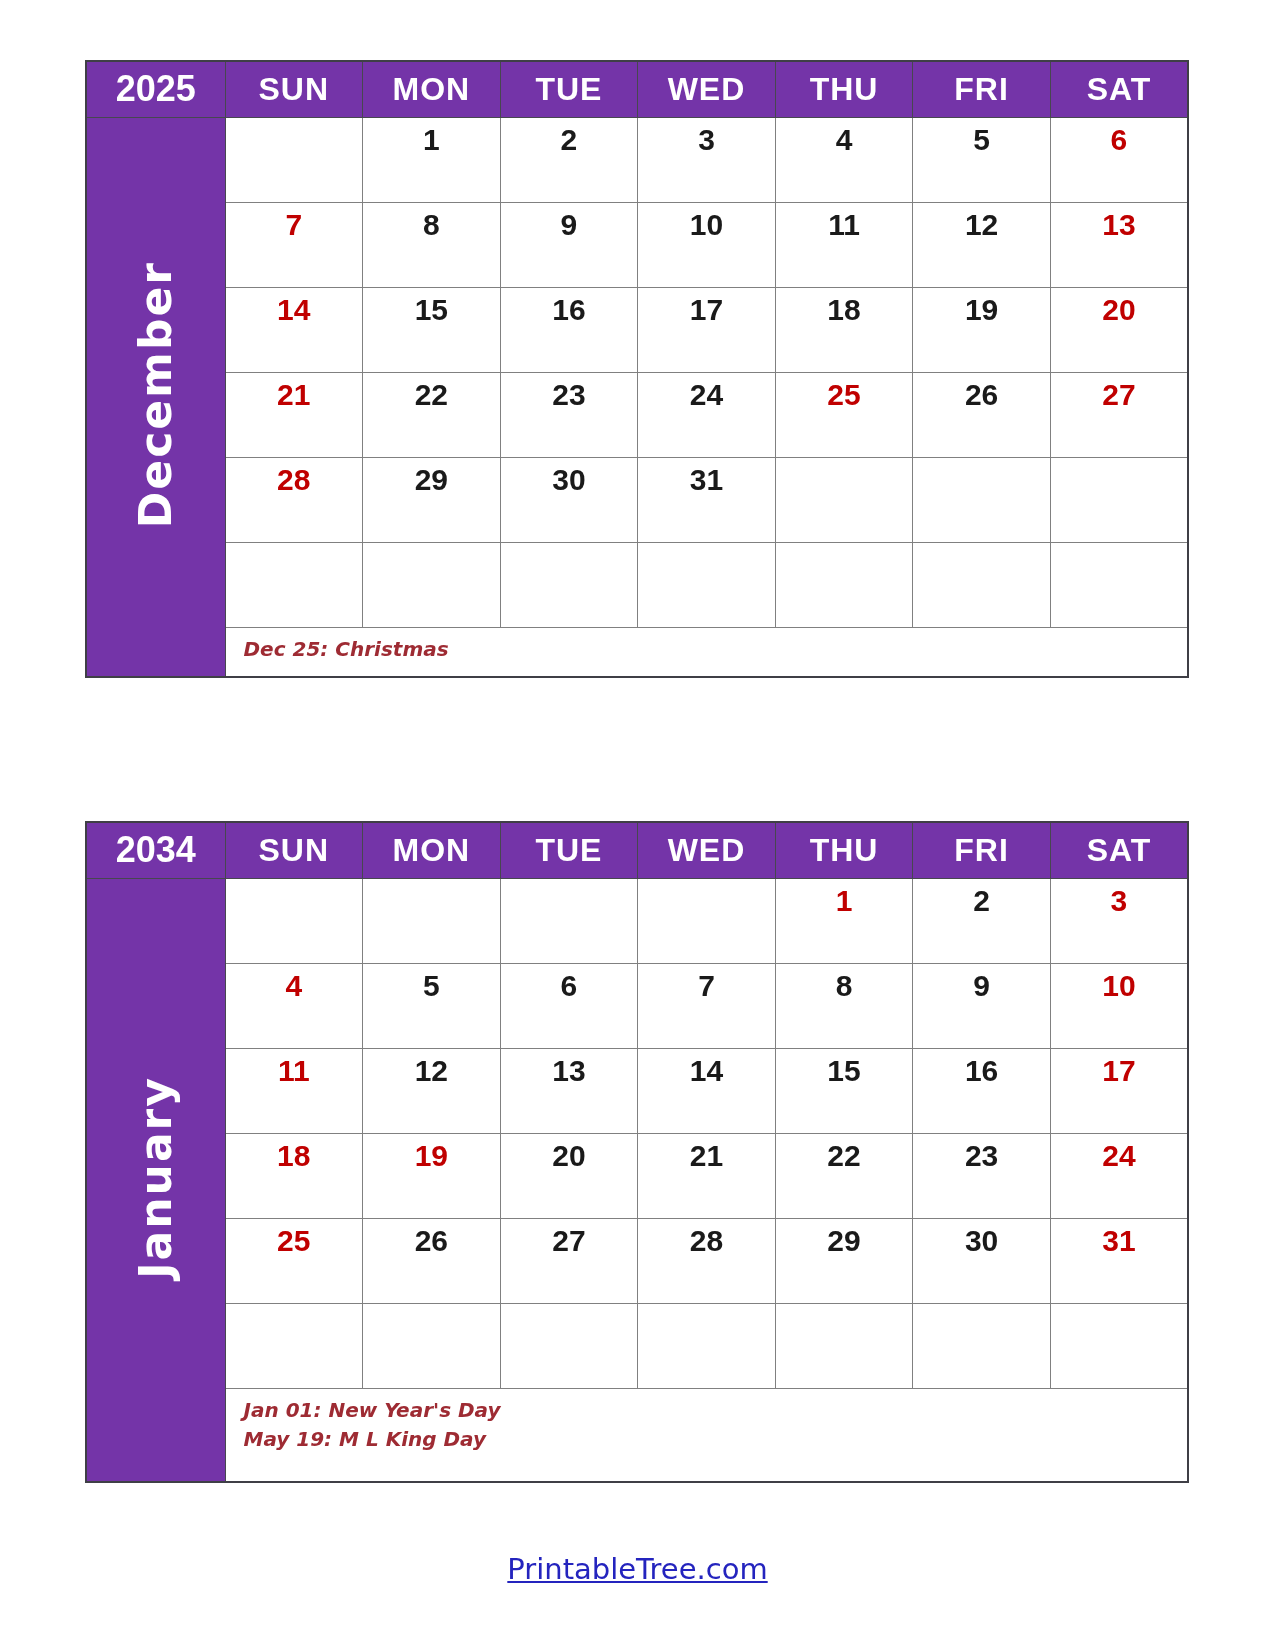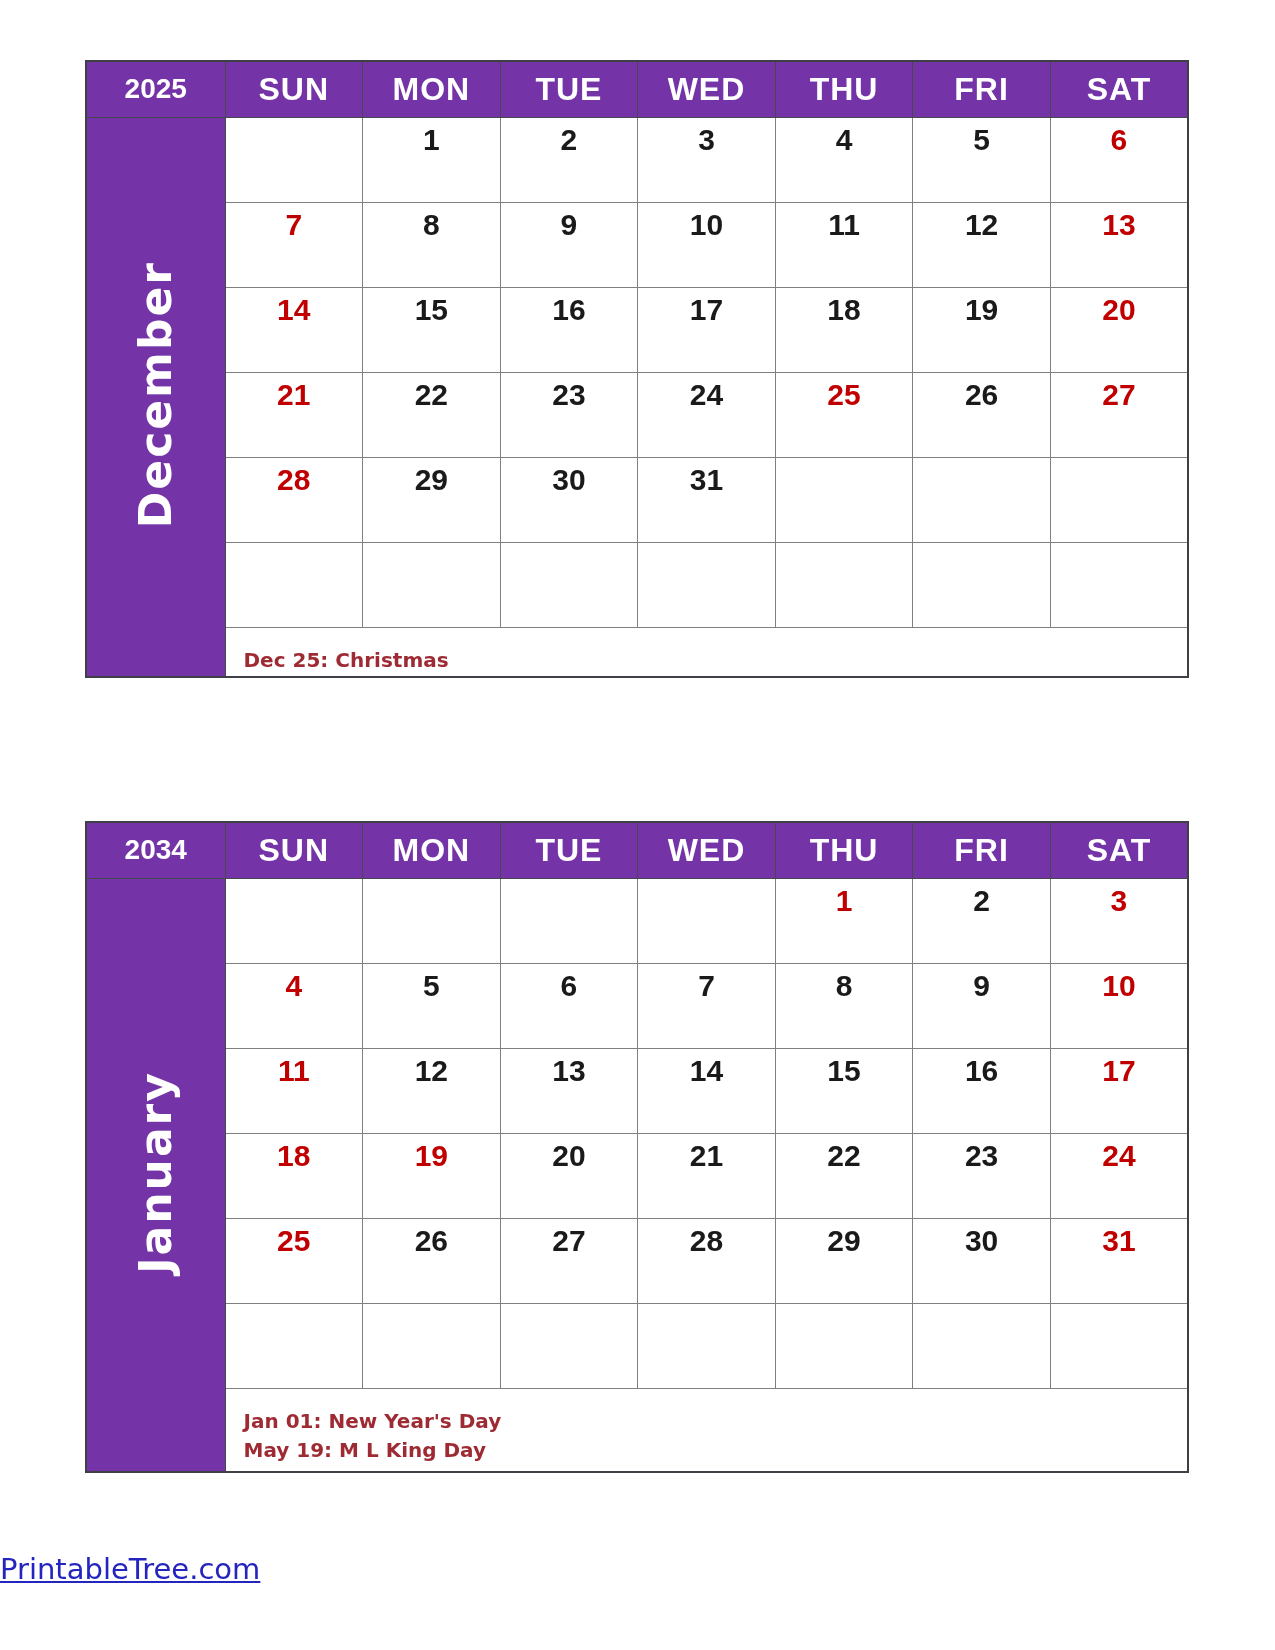--- a/index.html
+++ b/index.html
@@ -38,21 +38,21 @@
     background:var(--purple);
     color:#ffffff;
     font-size:32px;
     font-weight:bold;
     letter-spacing:1px;
     border:1px solid #47474F;
     text-align:center;
     vertical-align:middle;
   }
   th.year-cell{
-    font-size:28px;
+    font-size:36px;
     letter-spacing:0;
   }
   td{
     border:1px solid var(--grid-line);
     background:#ffffff;
   }
   td.day-cell{
     height:85px;
     vertical-align:top;
     text-align:center;
@@ -77,36 +77,38 @@
     transform:rotate(180deg);
     color:#ffffff;
     font-family:"DejaVu Sans", sans-serif;
     font-size:44px;
     font-weight:bold;
     letter-spacing:2px;
   }
   td.notes-cell{
     vertical-align:top;
     text-align:left;
-    padding:18px 10px 0 18px;
+    padding:7px 10px 0 18px;
+    font-style:italic;
   }
   .cal-dec td.notes-cell{height:50px;}
-  .cal-jan td.notes-cell{height:84px;}
+  .cal-jan td.notes-cell{height:94px;}
   .note-line{
     font-family:"DejaVu Sans", sans-serif;
     font-size:20px;
     font-weight:bold;
     color:var(--note-red);
     line-height:1.45;
   }
   .footer{
     position:absolute;
     top:1552px;
     left:0;
     width:100%;
+    text-align:center;
   }
   .footer a{
     font-family:"DejaVu Sans", sans-serif;
     font-size:29px;
     color:var(--link-blue);
     text-decoration:underline;
   }
 </style>
 </head>
 <body>

